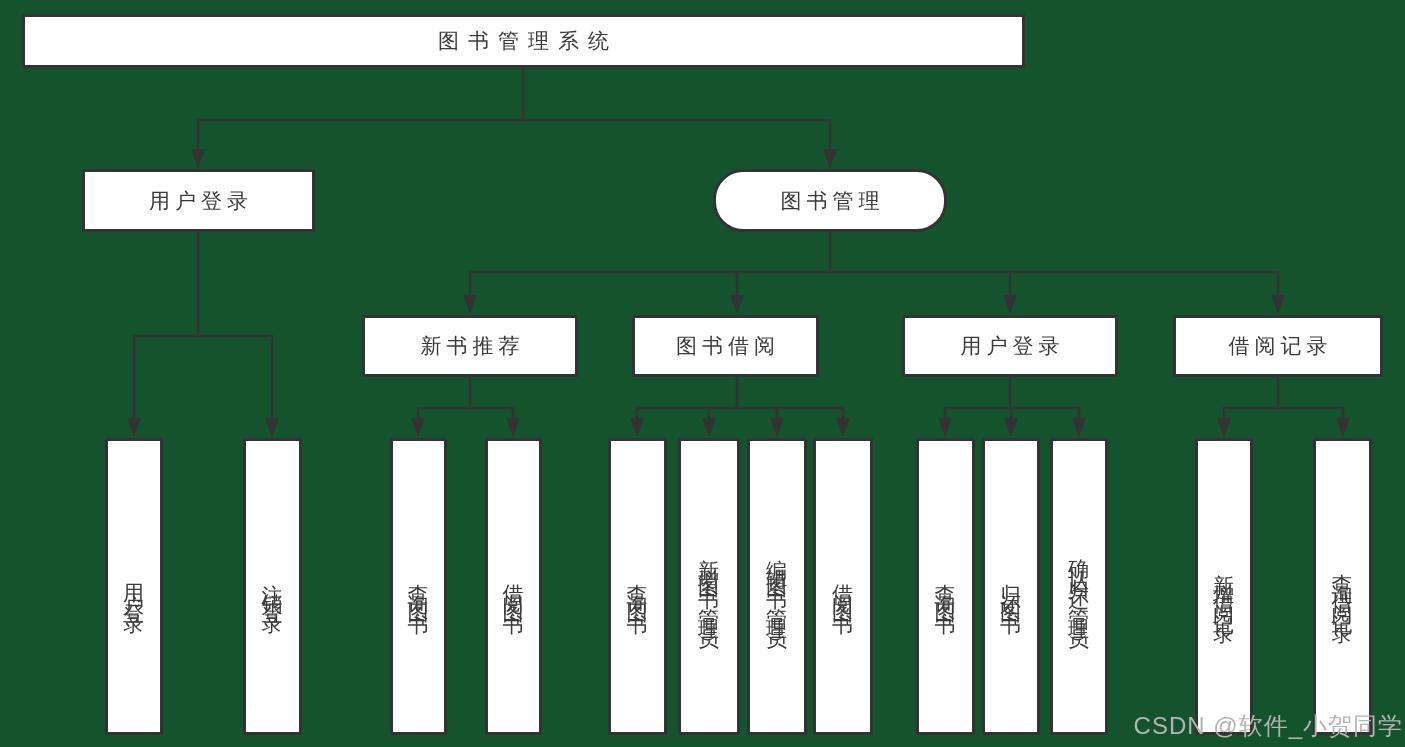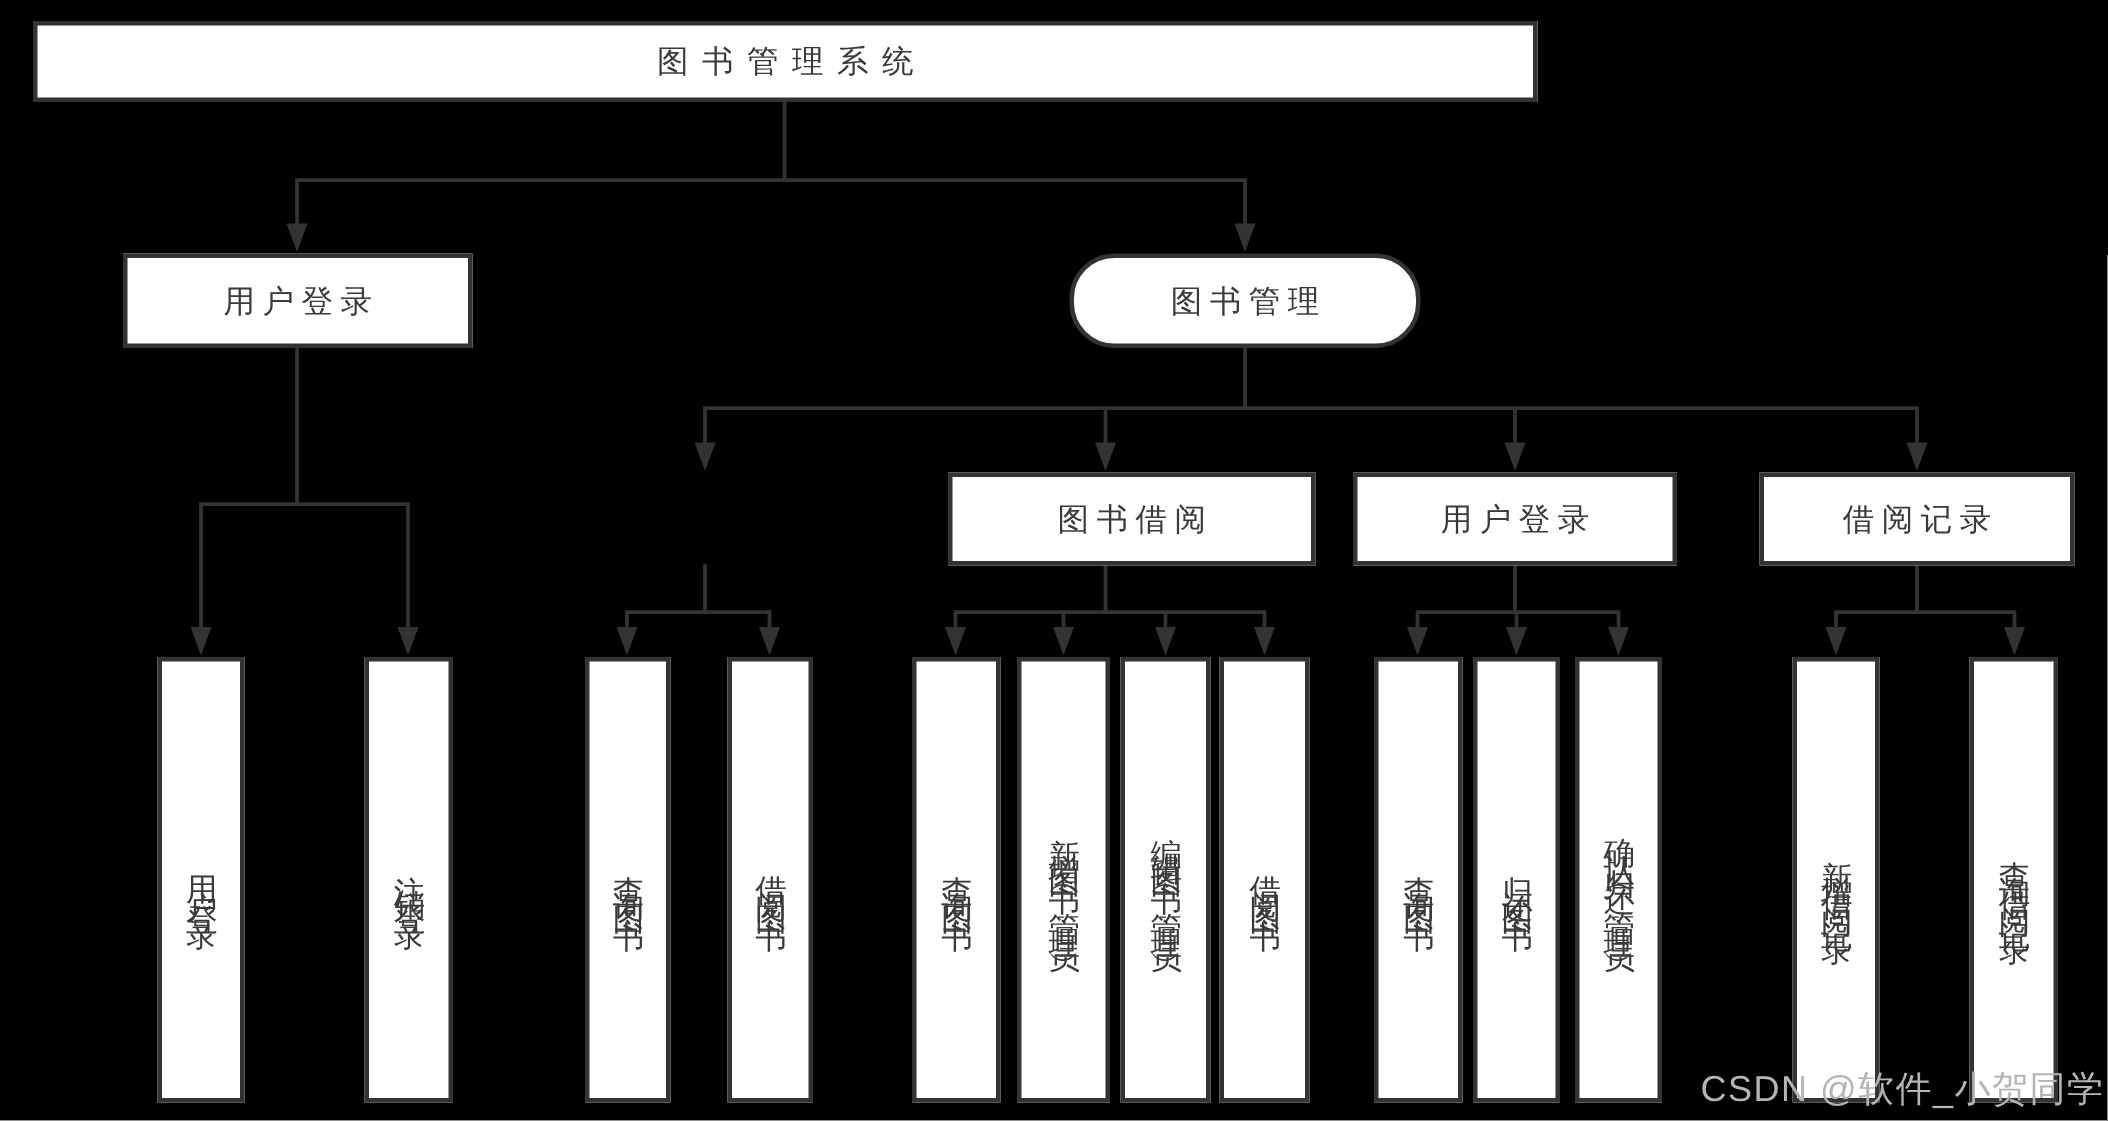--- a/index.html
+++ b/index.html
@@ -1,20 +1,20 @@
 <!DOCTYPE html>
 <html><head>
 <meta charset="utf-8">
 <style>
   html, body { margin: 0; padding: 0; background: #ffffff; }
   #canvas {
     position: relative;
     width: 1405px;
     height: 747px;
-    background: #000000;
+    background: #14532d;
     overflow: hidden;
     font-family: "Liberation Sans", "DejaVu Sans", sans-serif;
   }
   #connectors {
     position: absolute;
     left: 0; top: 0;
     width: 1405px; height: 747px;
     pointer-events: none;
   }
   .node {
@@ -95,21 +95,24 @@
     <span>图书管理系统</span>
   </div>
 
   <div class="node hlabel" style="left:82px; top:169px; width:233px; height:63px;">
     <span>用户登录</span>
   </div>
   <div class="node hlabel" style="left:713px; top:169px; width:234px; height:63px;border-radius:30px;">
     <span>图书管理</span>
   </div>
 
-  <div class="node hlabel" style="left:632px; top:315px; width:245px; height:62px;">
+  <div class="node hlabel" style="left:362px; top:315px; width:216px; height:62px;">
+    <span>新书推荐</span>
+  </div>
+  <div class="node hlabel" style="left:632px; top:315px; width:187px; height:62px;">
     <span>图书借阅</span>
   </div>
   <div class="node hlabel" style="left:902px; top:315px; width:216px; height:62px;">
     <span>用户登录</span>
   </div>
   <div class="node hlabel" style="left:1173px; top:315px; width:210px; height:62px;">
     <span>借阅记录</span>
   </div>
 
   <div class="node leaf" style="left:105px; top:438px; width:58px; height:297px;">

